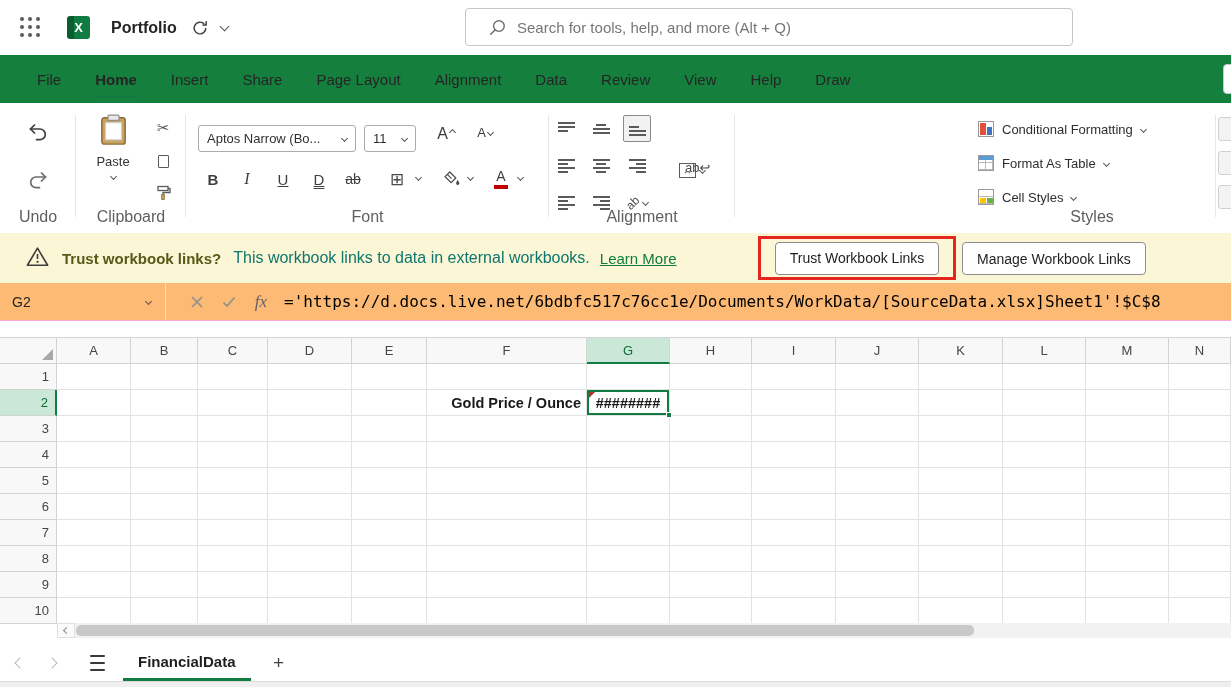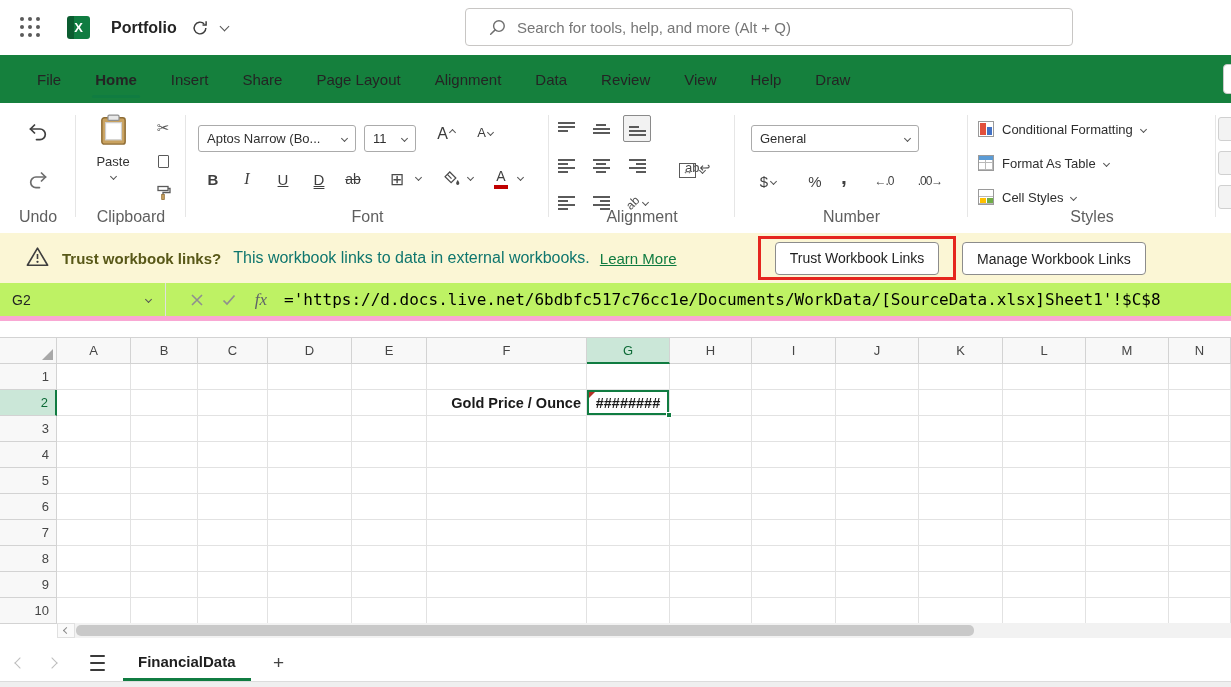--- a/index.html
+++ b/index.html
@@ -119,21 +119,21 @@
   
   .warnbar{position:absolute;left:0;top:233px;width:1231px;height:50px;background:#FBF6D5;display:flex;align-items:center;padding-left:26px;}
   .warntitle{margin-left:13px;font-size:15px;font-weight:700;color:#585818;}
   .warnmsg{margin-left:12px;font-size:16px;color:#0f766e;}
   .warnlink{margin-left:10px;font-size:15px;color:#0F7B40;text-decoration:underline;}
   .redbox{position:absolute;left:758px;top:3px;width:198px;height:44px;border:3px solid #E5261E;display:flex;align-items:center;justify-content:center;background:transparent;}
   .trustbtn,.managebtn{height:33px;border:1px solid #8C8C8C;border-radius:4px;background:#fff;font-size:14px;color:#1f1f1f;padding:0 14px;white-space:nowrap;}
   .managebtn{position:absolute;left:962px;top:9px;}
 
   
-  .formulabar{position:absolute;left:0;top:283px;width:1231px;height:38px;background:#bef264;border-bottom:5px solid #f9a8d4;display:flex;align-items:center;}
+  .formulabar{position:absolute;left:0;top:283px;width:1231px;height:38px;background:#fdba74;border-bottom:1px solid #f9a8d4;display:flex;align-items:center;}
   .namebox{width:166px;height:100%;border-right:1px solid #E0E0E0;display:flex;align-items:center;justify-content:space-between;padding:0 14px 0 12px;font-size:14px;color:#242424;}
   .fbicons{display:flex;align-items:center;gap:14px;margin-left:22px;}
   .fbicons button{display:flex;align-items:center;justify-content:center;width:18px;height:18px;}
   .fx{font-style:italic;font-family:"Liberation Serif",serif;font-size:17px;color:#5f6368;width:auto;}
   .formulatext{margin-left:14px;font-family:"DejaVu Sans Mono","Liberation Mono",monospace;font-size:16px;color:#000;white-space:nowrap;overflow:hidden;}
 
   
   .grid{position:absolute;left:0;top:337px;width:1231px;height:286px;display:grid;border-top:1px solid #D3D3D3;background:#fff;}
   .gh{background:#F8F8F8;border-right:1px solid #D3D3D3;border-bottom:1px solid #D3D3D3;display:flex;align-items:center;justify-content:center;font-size:13px;color:#464646;position:relative;}
   .rh{justify-content:flex-end;padding-right:7px;}
@@ -341,35 +341,20 @@
         <span class="chev tiny"></span>
     </button>
     <button class="wrapbtn"><span>ab↩</span></button>
     <button class="mergebtn">
       <span class="mergebox">↔</span>
         <span class="chev tiny"></span>
     </button>
     <div class="rlabel">Alignment</div>
   </div>
 
-  <div class="rgroup g-num">
-    <div class="combo numcombo">
-      <span>General</span>
-        <span class="chev tiny"></span>
-    </div>
-    <button class="numbtn cur">
-        <span>$</span>
-        <span class="chev tiny"></span>
-      </button>
-    <button class="numbtn pct">%</button>
-    <button class="numbtn com">,</button>
-    <button class="numbtn incd">←.0</button>
-    <button class="numbtn decd">.00→</button>
-    <div class="rlabel">Number</div>
-  </div>
 
   <div class="rgroup g-styles">
     <button class="stylerow sr1">
       <span class="sic cfic"></span>
       <span>Conditional Formatting</span>
       <span class="chev tiny"></span>
     </button>
     <button class="stylerow sr2">
       <span class="sic ftic"></span>
       <span>Format As Table</span>

